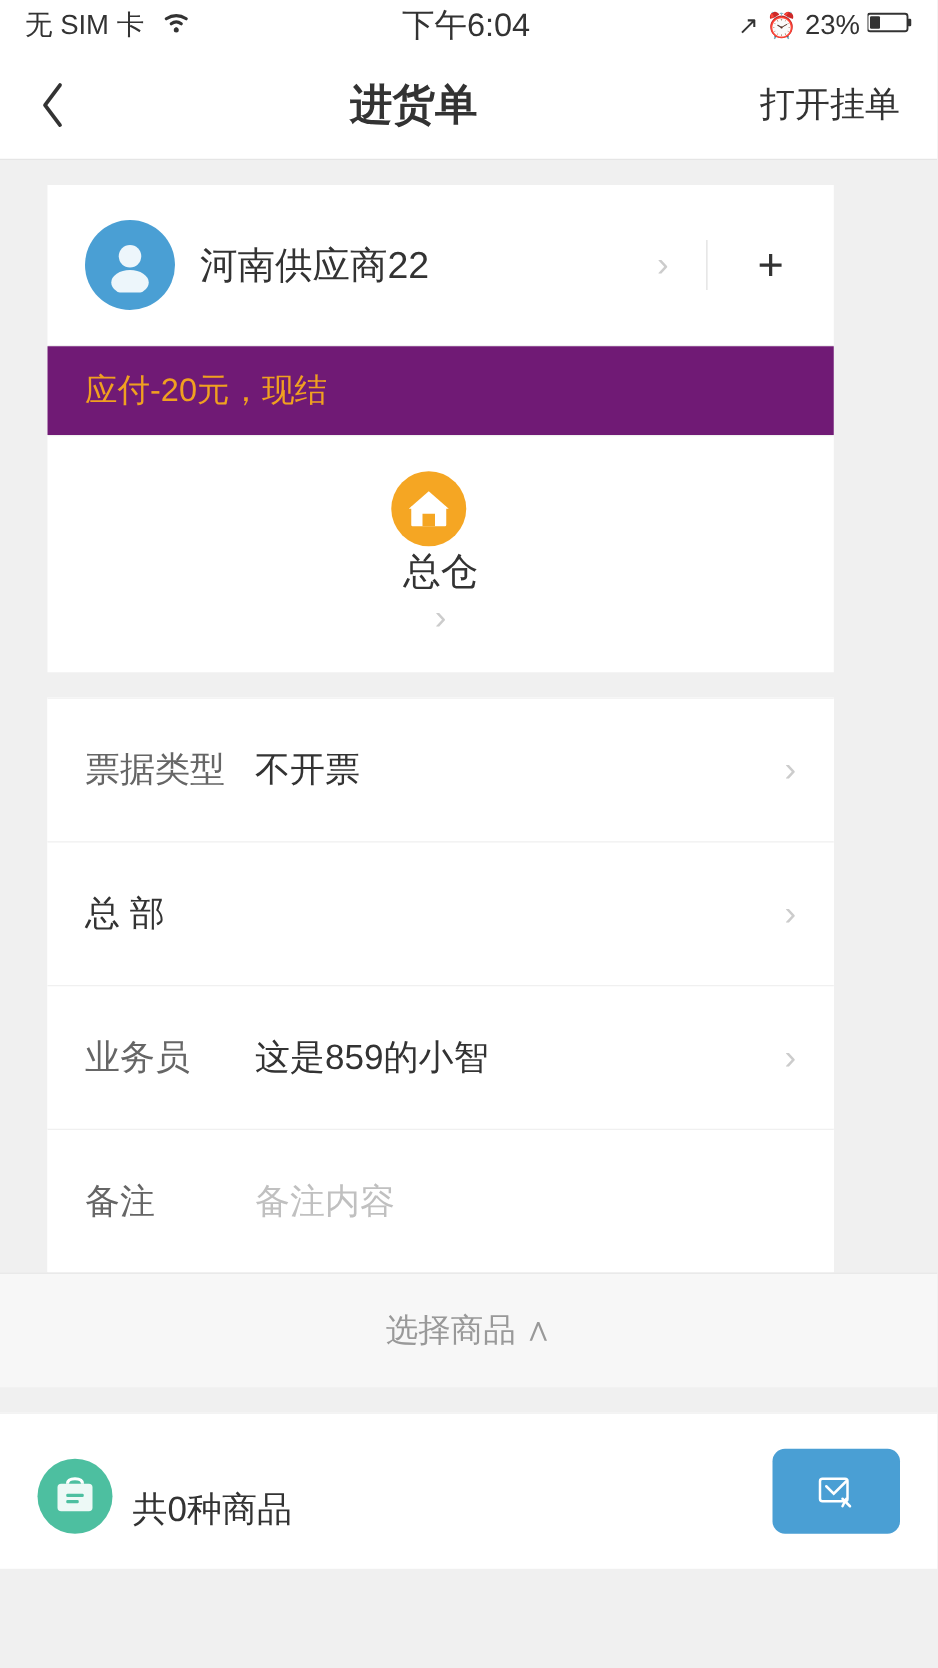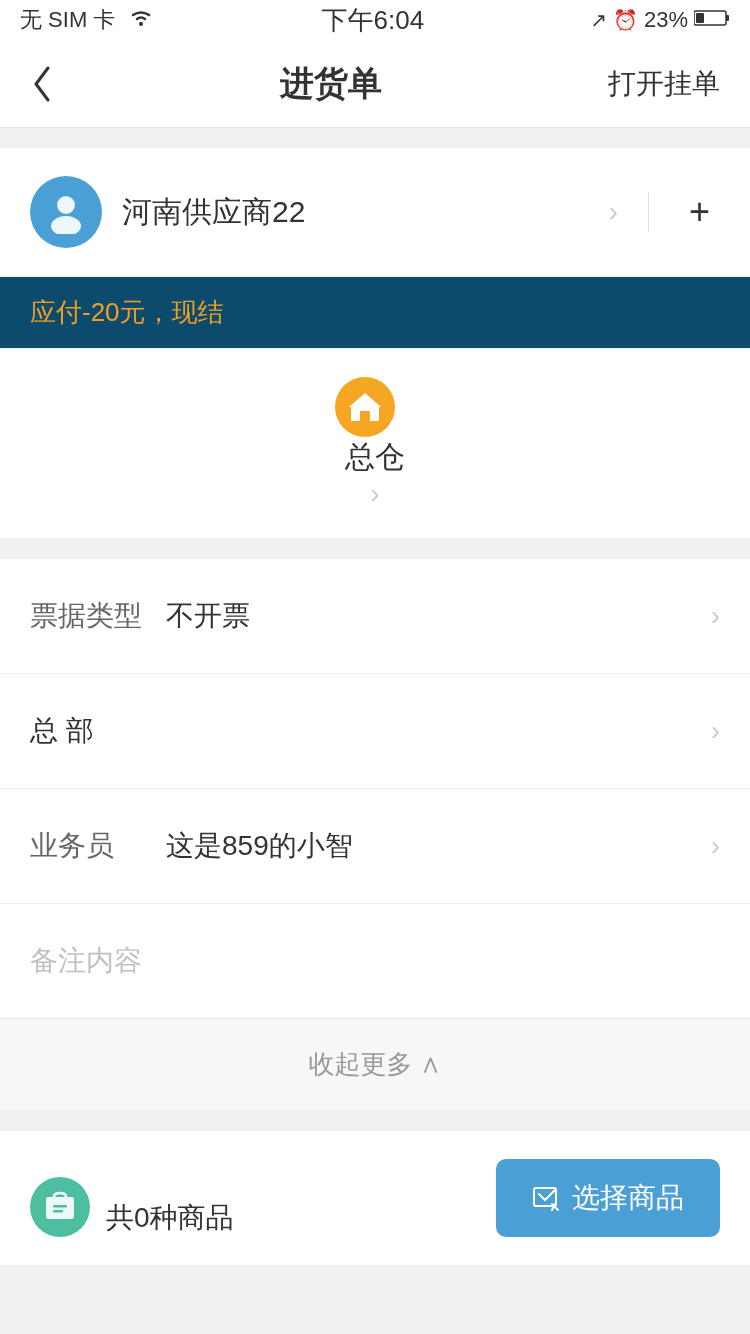--- a/index.html
+++ b/index.html
@@ -62,21 +62,22 @@
     
     .section-divider {
       width: 750px;
       height: 20px;
       background: #f0f0f0;
     }
 
     
     .card {
       background: #fff;
-      width: 750px;
+      width: 629px;
+      margin-left: 38px;
     }
 
     
     .supplier-row {
       display: flex;
       align-items: center;
       padding: 28px 30px;
       border-bottom: 1px solid #f0f0f0;
     }
     .supplier-avatar {
@@ -111,21 +112,21 @@
     }
     .plus-btn {
       font-size: 36px;
       color: #333;
       cursor: pointer;
       padding: 0 10px;
     }
 
     
     .notice-bar {
-      background: #0c4a6e;
+      background: #701a75;
       padding: 18px 30px;
       font-size: 26px;
       color: #f0a020;
     }
 
     
     .warehouse-row {
       display: flex;
       align-items: center;
       padding: 28px 30px;
@@ -324,44 +325,44 @@
       <span class="chevron-icon">›</span>
     </div>
 
     <div class="info-row">
       <span class="info-label">业务员</span>
       <span class="info-value">这是859的小智</span>
       <span class="chevron-icon">›</span>
     </div>
 
     <div class="info-row">
+      <span class="info-label">备注</span>
       <span class="info-value placeholder">备注内容</span>
     </div>
 
   </div>
 
   <div class="collapse-row">
-    <span class="collapse-text">收起更多 ∧</span>
+    <span class="collapse-text">选择商品 ∧</span>
   </div>
 
   <div class="section-divider"></div>
 
   <div class="bottom-section">
     <div class="product-icon-wrap">
       <svg width="36" height="36" viewBox="0 0 36 36">
         <rect x="4" y="8" width="28" height="22" rx="3" fill="#fff" opacity="0.9"></rect>
         <path d="M12 8 Q12 4 18 4 Q24 4 24 8" stroke="#fff" stroke-width="2.5" fill="none"></path>
         <rect x="11" y="16" width="14" height="2.5" rx="1" fill="#4dbfa0"></rect>
         <rect x="11" y="21" width="10" height="2.5" rx="1" fill="#4dbfa0"></rect>
       </svg>
     </div>
     <span class="product-count">共0种商品</span>
     <button class="select-btn">
       <svg width="30" height="28" viewBox="0 0 30 28" style="flex-shrink:0;">
         <rect x="2" y="4" width="22" height="18" rx="2" stroke="#fff" stroke-width="2" fill="none"></rect>
         <path d="M7 10 L13 16 L23 6" stroke="#fff" stroke-width="2" fill="none" stroke-linecap="round"></path>
         <path d="M20 20 L26 26 M23 20 L20 26" stroke="#fff" stroke-width="2" stroke-linecap="round"></path>
       </svg>
-      <span>选择商品</span>
     </button>
   </div>
 
 </div>
 
 </body></html>

